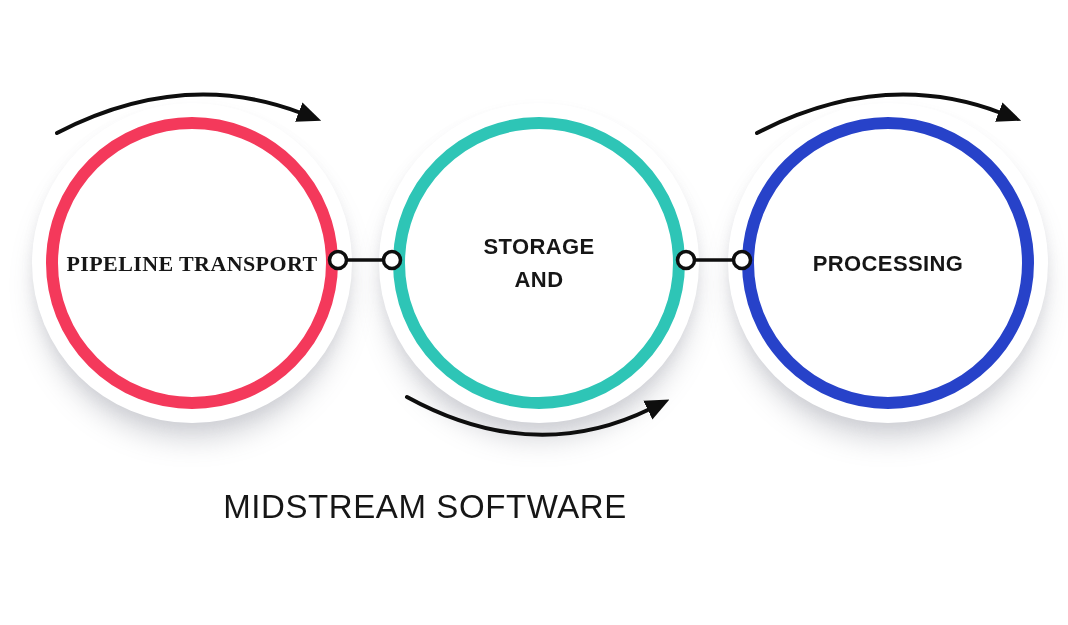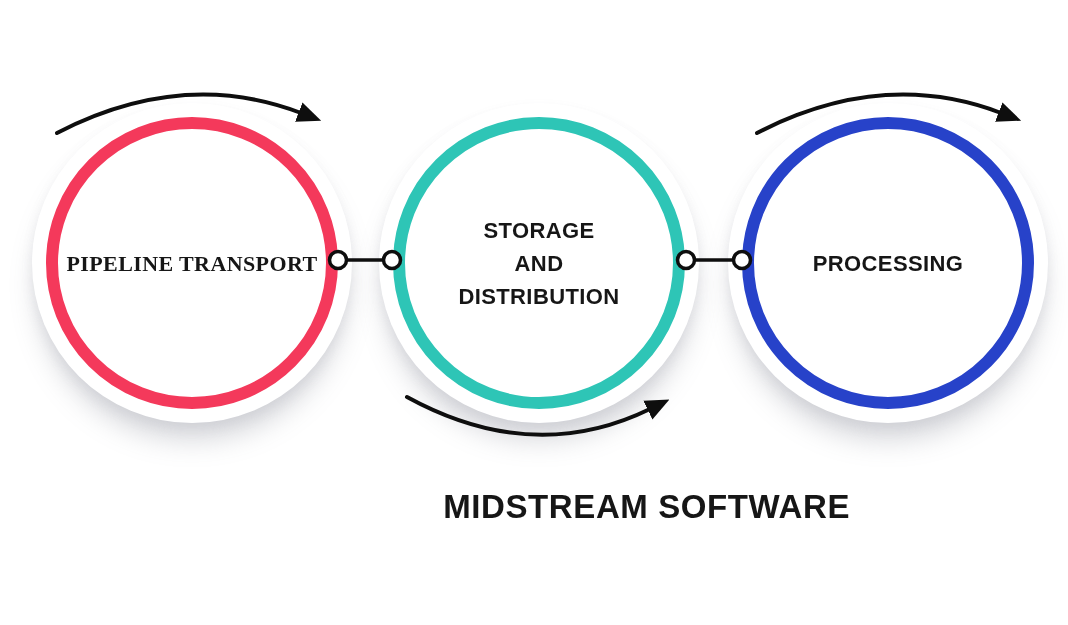--- a/index.html
+++ b/index.html
@@ -26,22 +26,22 @@
     position:absolute;inset:0;display:flex;flex-direction:column;
     align-items:center;justify-content:center;text-align:center;
     font-weight:700;font-size:22px;line-height:33px;letter-spacing:.4px;
     color:var(--text);
   }
   .overlay{position:absolute;left:0;top:0;pointer-events:none;}
   .arrow{fill:none;stroke:var(--stroke);stroke-width:4;stroke-linecap:round;}
   .link{stroke:var(--stroke);stroke-width:3.5;}
   .node{fill:#fff;stroke:var(--stroke);stroke-width:3.5;}
   .title{
-    position:absolute;left:0;top:487px;width:850px;text-align:right;
-    font-weight:700;font-size:33px;line-height:40px;letter-spacing:.6px;
+    position:absolute;left:0;top:487px;width:850px;text-align:center;
+    font-weight:400;font-size:33px;line-height:40px;letter-spacing:.6px;
     color:var(--text);
   }
 </style>
 </head>
 <body>
 
 <div class="canvas">
 
   <div class="stage s1">
     <div class="halo"></div>
@@ -50,21 +50,20 @@
       <span>PIPELINE TRANSPORT</span>
     </div>
   </div>
 
   <div class="stage s2">
     <div class="halo"></div>
     <div class="ring"></div>
     <div class="label">
       <span>STORAGE</span>
       <span>AND</span>
-      <span>DISTRIBUTION</span>
     </div>
   </div>
 
   <div class="stage s3">
     <div class="halo"></div>
     <div class="ring"></div>
     <div class="label">
       <span>PROCESSING</span>
     </div>
   </div>

